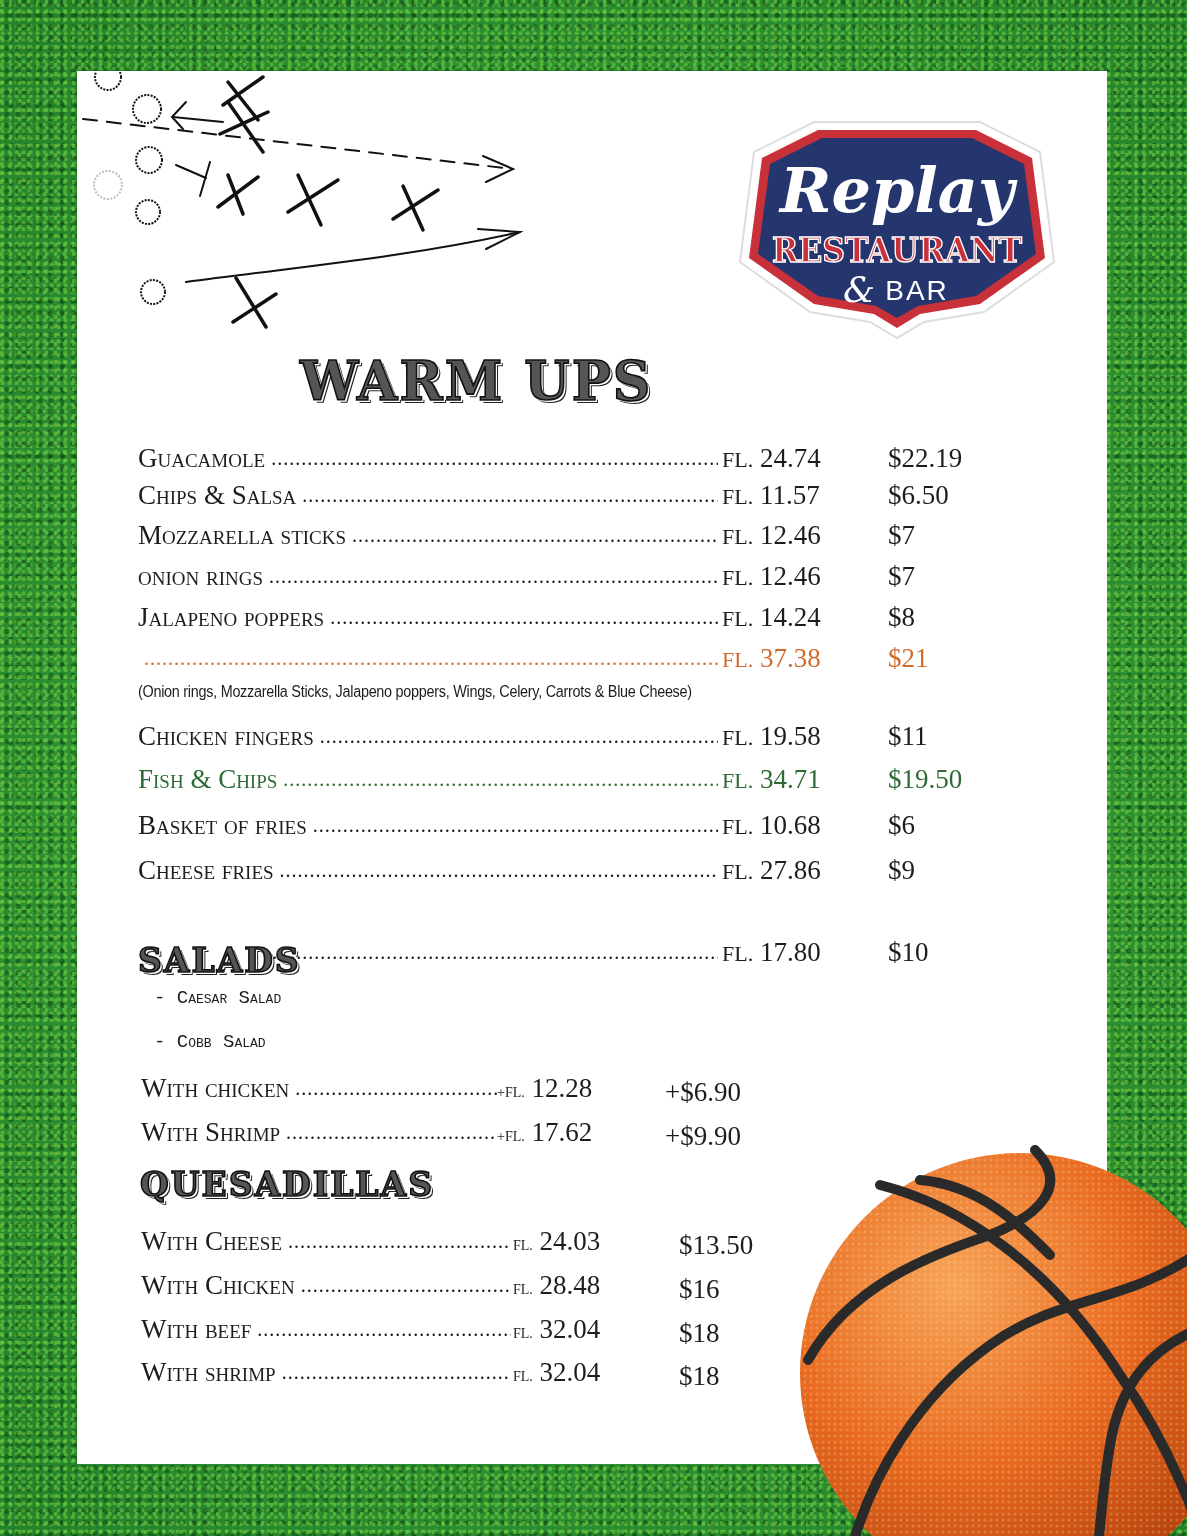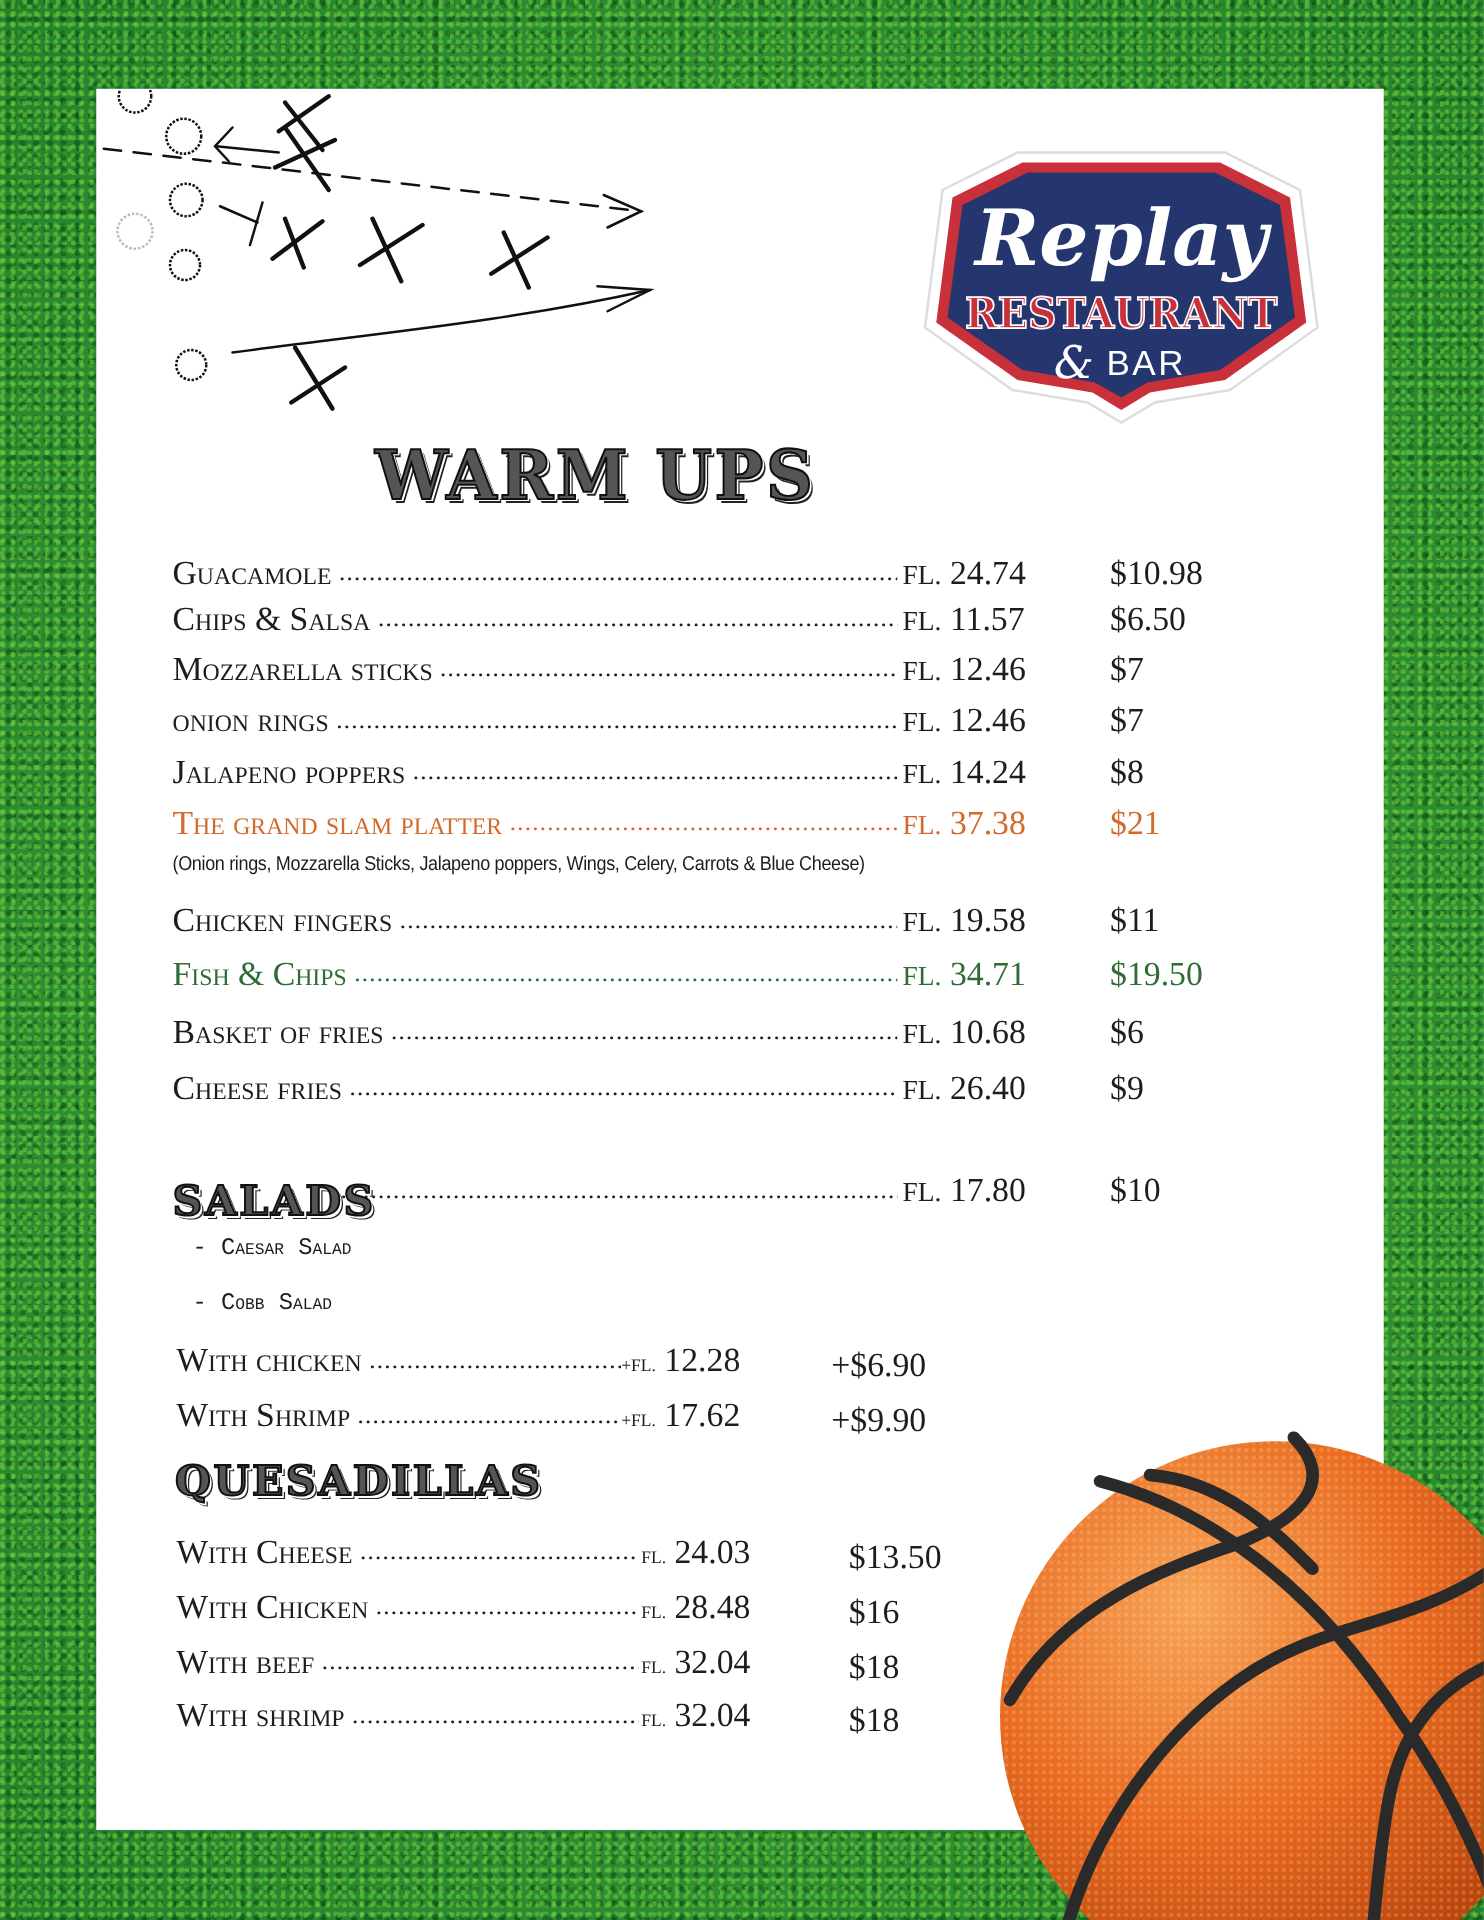--- a/index.html
+++ b/index.html
@@ -93,21 +93,21 @@
 </svg>
 
 <div class="title t-warm">WARM UPS</div>
 
 <div class="row" style="top:438px">
   <div class="name">
       <span>Guacamole</span>
       <span class="dots"></span>
     </div>
   <span class="fl"><span class="lbl">FL.</span> <span>24.74</span></span>
-  <span class="usd">$10.98</span>
+  <span class="usd">$22.19</span>
 </div>
 <div class="row" style="top:475px">
   <div class="name">
       <span>Chips &amp; Salsa</span>
       <span class="dots"></span>
     </div>
   <span class="fl"><span class="lbl">FL.</span> <span>11.57</span></span>
   <span class="usd">$6.50</span>
 </div>
 <div class="row" style="top:515px">
@@ -129,21 +129,20 @@
 <div class="row" style="top:597px">
   <div class="name">
       <span>Jalapeno poppers</span>
       <span class="dots"></span>
     </div>
   <span class="fl"><span class="lbl">FL.</span> <span>14.24</span></span>
   <span class="usd">$8</span>
 </div>
 <div class="row orange" style="top:638px">
   <div class="name">
-      <span>The grand slam platter</span>
       <span class="dots"></span>
     </div>
   <span class="fl"><span class="lbl">FL.</span> <span>37.38</span></span>
   <span class="usd">$21</span>
 </div>
 <div class="note">(Onion rings, Mozzarella Sticks, Jalapeno poppers, Wings, Celery, Carrots &amp; Blue Cheese)</div>
 <div class="row" style="top:716px">
   <div class="name">
       <span>Chicken fingers</span>
       <span class="dots"></span>
@@ -165,21 +164,21 @@
       <span class="dots"></span>
     </div>
   <span class="fl"><span class="lbl">FL.</span> <span>10.68</span></span>
   <span class="usd">$6</span>
 </div>
 <div class="row" style="top:850px">
   <div class="name">
       <span>Cheese fries</span>
       <span class="dots"></span>
     </div>
-  <span class="fl"><span class="lbl">FL.</span> <span>26.40</span></span>
+  <span class="fl"><span class="lbl">FL.</span> <span>27.86</span></span>
   <span class="usd">$9</span>
 </div>
 
 <div class="row" style="top:932px">
   <div class="name">
       <span style="visibility:hidden;font-size:33px;font-variant:normal;">SALADS</span>
       <span class="dots"></span>
     </div>
   <span class="fl"><span class="lbl">FL.</span> <span>17.80</span></span>
   <span class="usd">$10</span>

